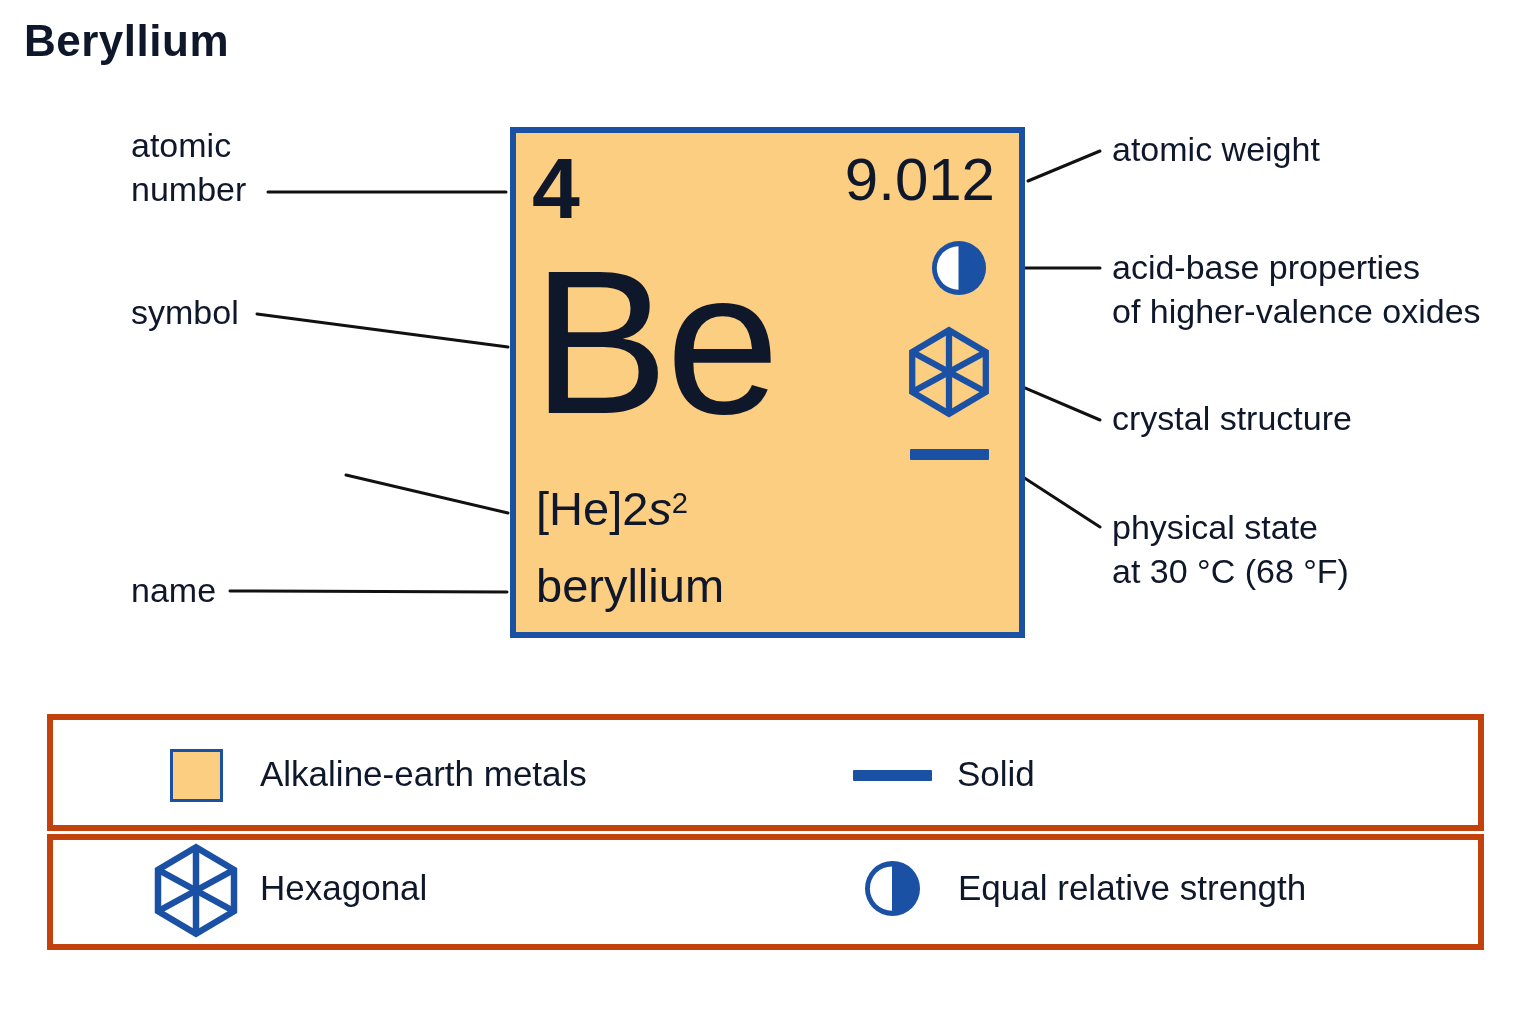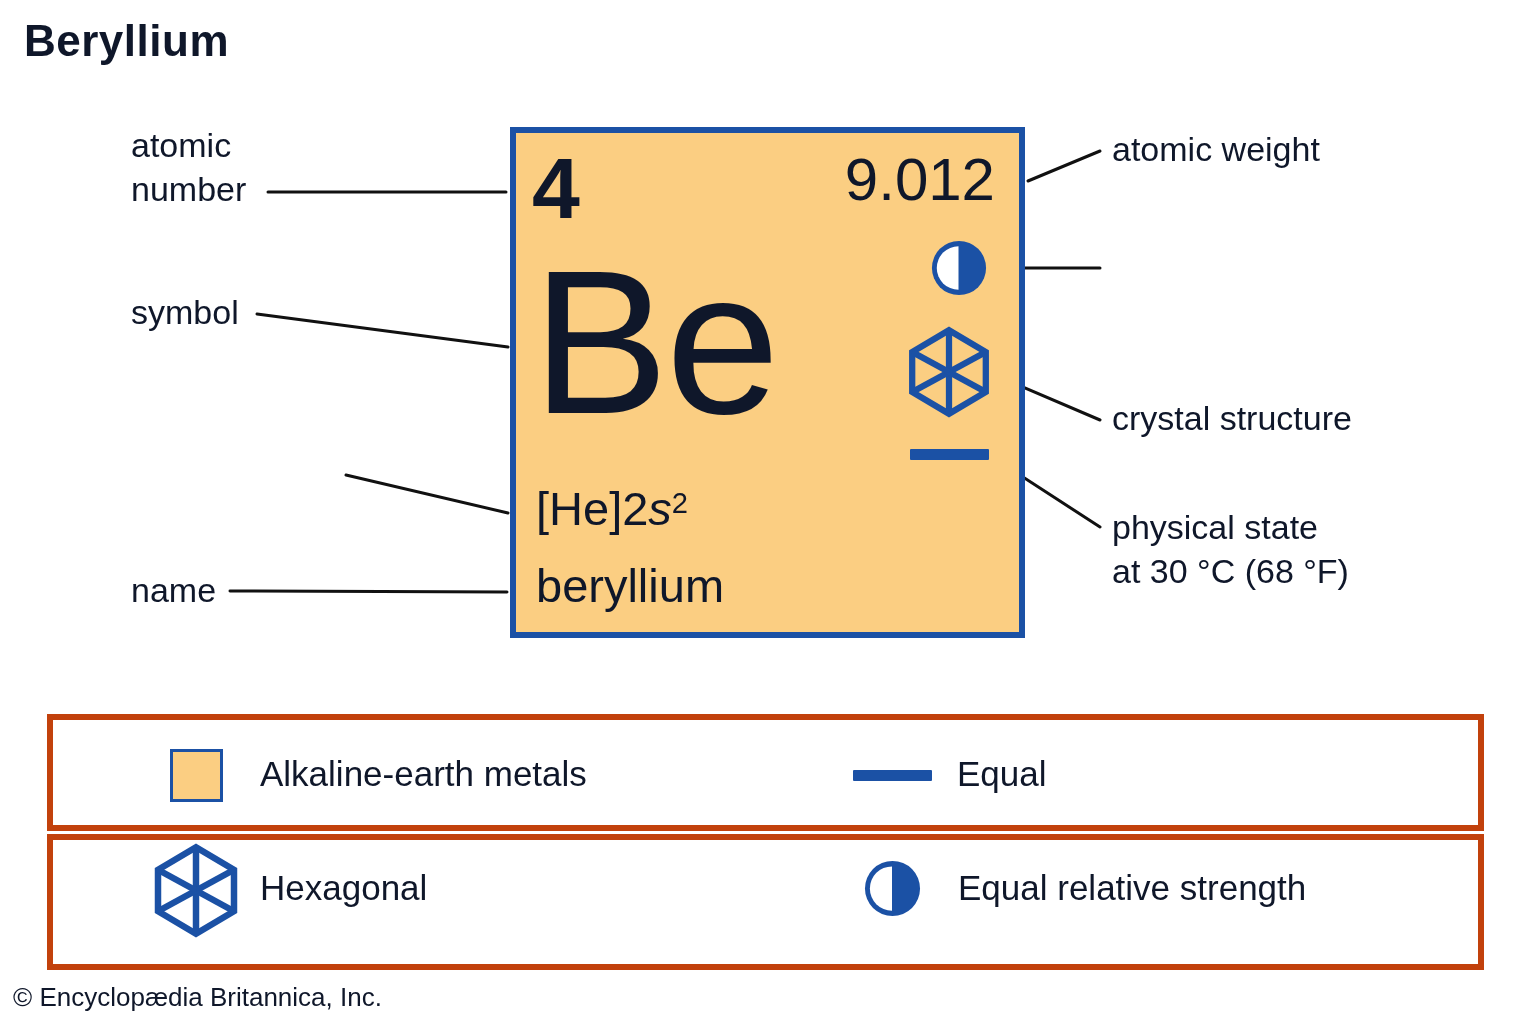--- a/index.html
+++ b/index.html
@@ -50,20 +50,22 @@
       <line x1="992" y1="457" x2="1100" y2="527"></line>
     </g>
   </svg>
 
   <div class="abs lbl" style="left:131px;top:123px;">atomic
 number</div>
   <div class="abs lbl" style="left:131px;top:290px;">symbol</div>
   <div class="abs lbl" style="left:131px;top:568px;">name</div>
 
   <div class="abs lbl" style="left:1112px;top:127px;">atomic weight</div>
+  <div class="abs lbl" style="left:1112px;top:245px;">acid-base properties
+of higher-valence oxides</div>
   <div class="abs lbl" style="left:1112px;top:396px;">crystal structure</div>
   <div class="abs lbl" style="left:1112px;top:505px;">physical state
 at 30 °C (68 °F)</div>
 
   <div class="abs card">
     <div class="abs atomic-number">4</div>
     <div class="abs atomic-weight">9.012</div>
     <div class="abs symbol">Be</div>
 
     <div class="abs econfig"><span>[He]2</span><i>s</i><sup>2</sup></div>
@@ -87,37 +89,36 @@
       </g>
     </svg>
 
     <div class="abs state-line" style="left:394px;top:316px;width:79px;height:11px;"></div>
   </div>
 
   <div class="abs legend-row" style="left:47px;top:714px;width:1437px;height:117px;">
     <div class="abs swatch" style="left:117px;top:29px;width:53px;height:53px;"></div>
     <div class="abs lg-lbl" style="left:207px;top:32px;">Alkaline-earth metals</div>
     <div class="abs state-line" style="left:800px;top:50px;width:79px;height:11px;"></div>
-    <div class="abs lg-lbl" style="left:904px;top:32px;">Equal</div>
+    <div class="abs lg-lbl" style="left:904px;top:32px;">Solid</div>
   </div>
 
-  <div class="abs legend-row" style="left:47px;top:834px;width:1437px;height:136px;">
+  <div class="abs legend-row" style="left:47px;top:834px;width:1437px;height:116px;">
     <svg class="abs" style="left:99px;top:3px;" width="88" height="95" viewBox="0 0 100 110">
       <g stroke="#1b51a5" stroke-width="7.5" fill="none">
         <polygon points="50,5 94,31 94,79 50,105 6,79 6,31"></polygon>
         <line x1="50" y1="55" x2="50" y2="5"></line>
         <line x1="50" y1="55" x2="94" y2="31"></line>
         <line x1="50" y1="55" x2="94" y2="79"></line>
         <line x1="50" y1="55" x2="50" y2="105"></line>
         <line x1="50" y1="55" x2="6" y2="79"></line>
         <line x1="50" y1="55" x2="6" y2="31"></line>
       </g>
     </svg>
     <div class="abs lg-lbl" style="left:207px;top:26px;">Hexagonal</div>
     <svg class="abs" style="left:810px;top:19px;" width="59" height="59" viewBox="0 0 60 60">
       <circle cx="30" cy="30" r="28" fill="#1b51a5"></circle>
       <path d="M 29.5 7.5 A 22.5 22.5 0 0 0 29.5 52.5 Z" fill="#ffffff"></path>
     </svg>
     <div class="abs lg-lbl" style="left:905px;top:26px;">Equal relative strength</div>
   </div>
 
-  <div class="abs copyright">© Encyclopædia Britannica, Inc.</div>
 </div>
 
 </body></html>

